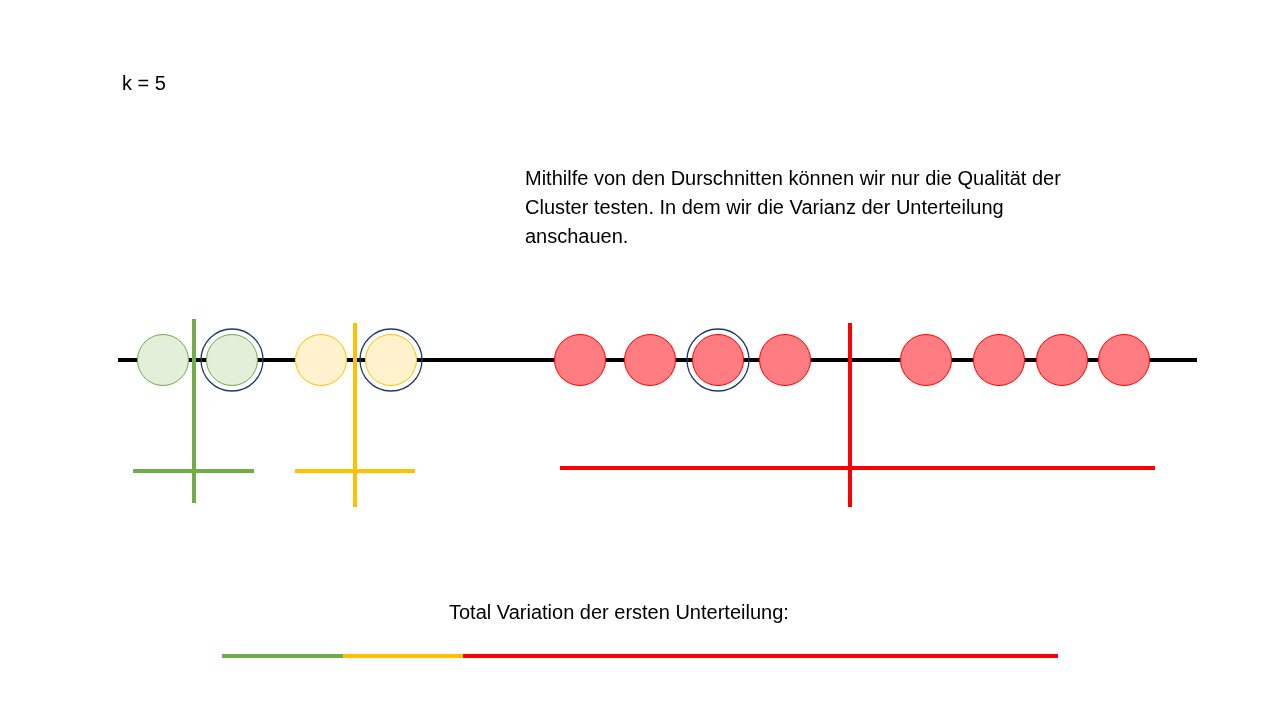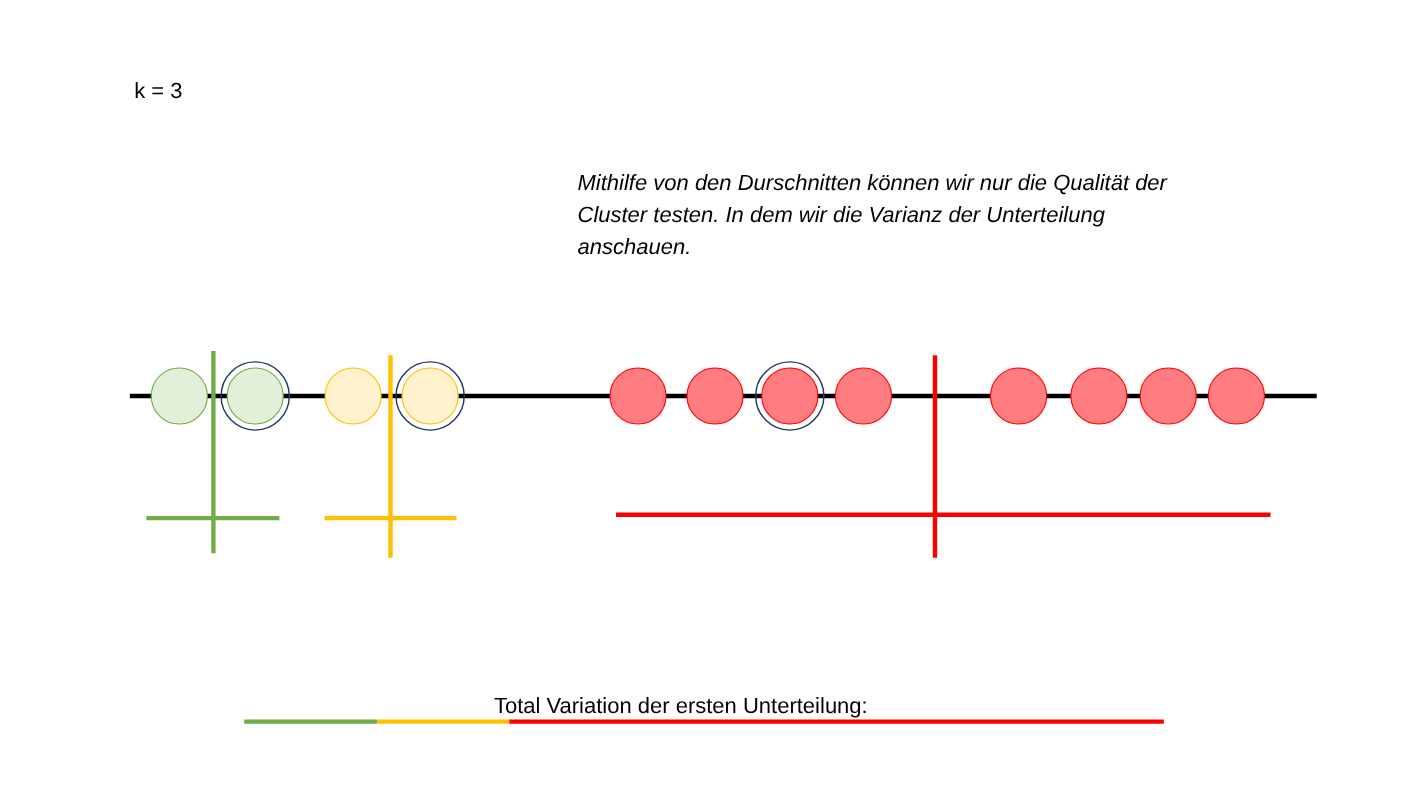--- a/index.html
+++ b/index.html
@@ -1,28 +1,28 @@
 <!DOCTYPE html>
 <html><head>
 <meta charset="utf-8">
 <style>
   html, body { margin: 0; padding: 0; background: #ffffff; }
   body { width: 1280px; height: 720px; position: relative; overflow: hidden;
          font-family: "Liberation Sans", "DejaVu Sans", sans-serif; color: #000; }
   .text { position: absolute; font-size: 20px; line-height: 29px; white-space: nowrap; }
   #title-block { left: 122px; top: 69px; }
-  #desc-block { left: 525px; top: 153px; font-style: italic; }
-  #total-label { left: 449px; top: 628px; }
+  #desc-block { left: 525px; top: 164px; }
+  #total-label { left: 449px; top: 598px; }
   svg#diagram { position: absolute; left: 0; top: 0; }
 </style>
 </head>
 <body>
 
 <div class="text" id="title-block">
-  <div>k = 3</div>
+  <div>k = 5</div>
 </div>
 
 <div class="text" id="desc-block">
   <div>Mithilfe von den Durschnitten können wir nur die Qualität der</div>
   <div>Cluster testen. In dem wir die Varianz der Unterteilung</div>
   <div>anschauen.</div>
 </div>
 
 <div class="text" id="total-label">Total Variation der ersten Unterteilung:</div>
 

